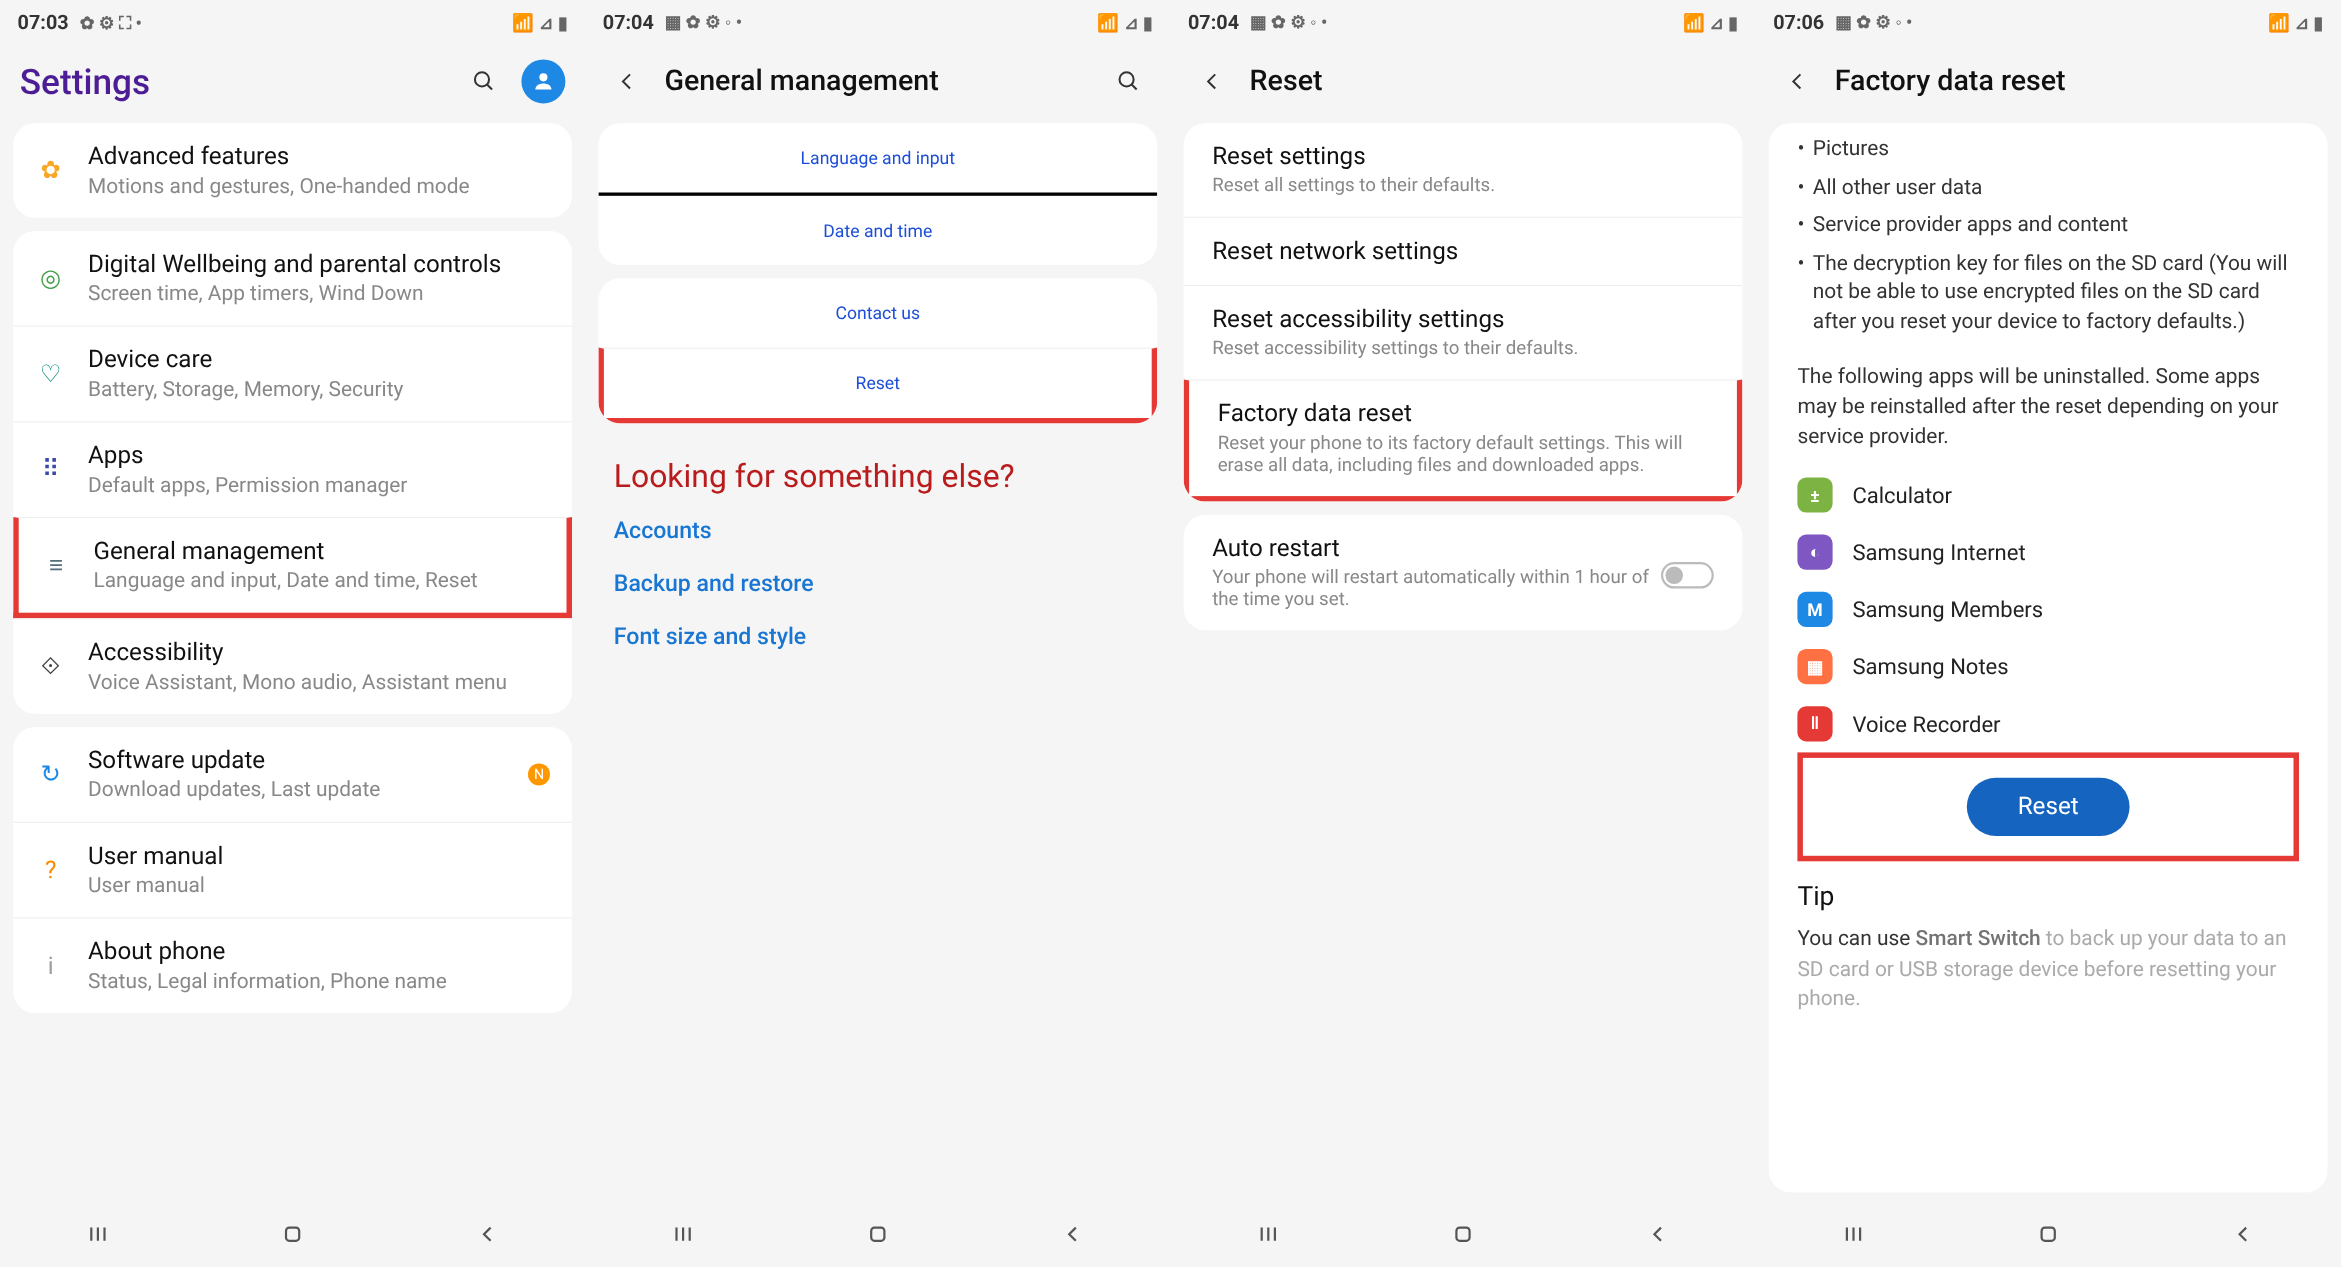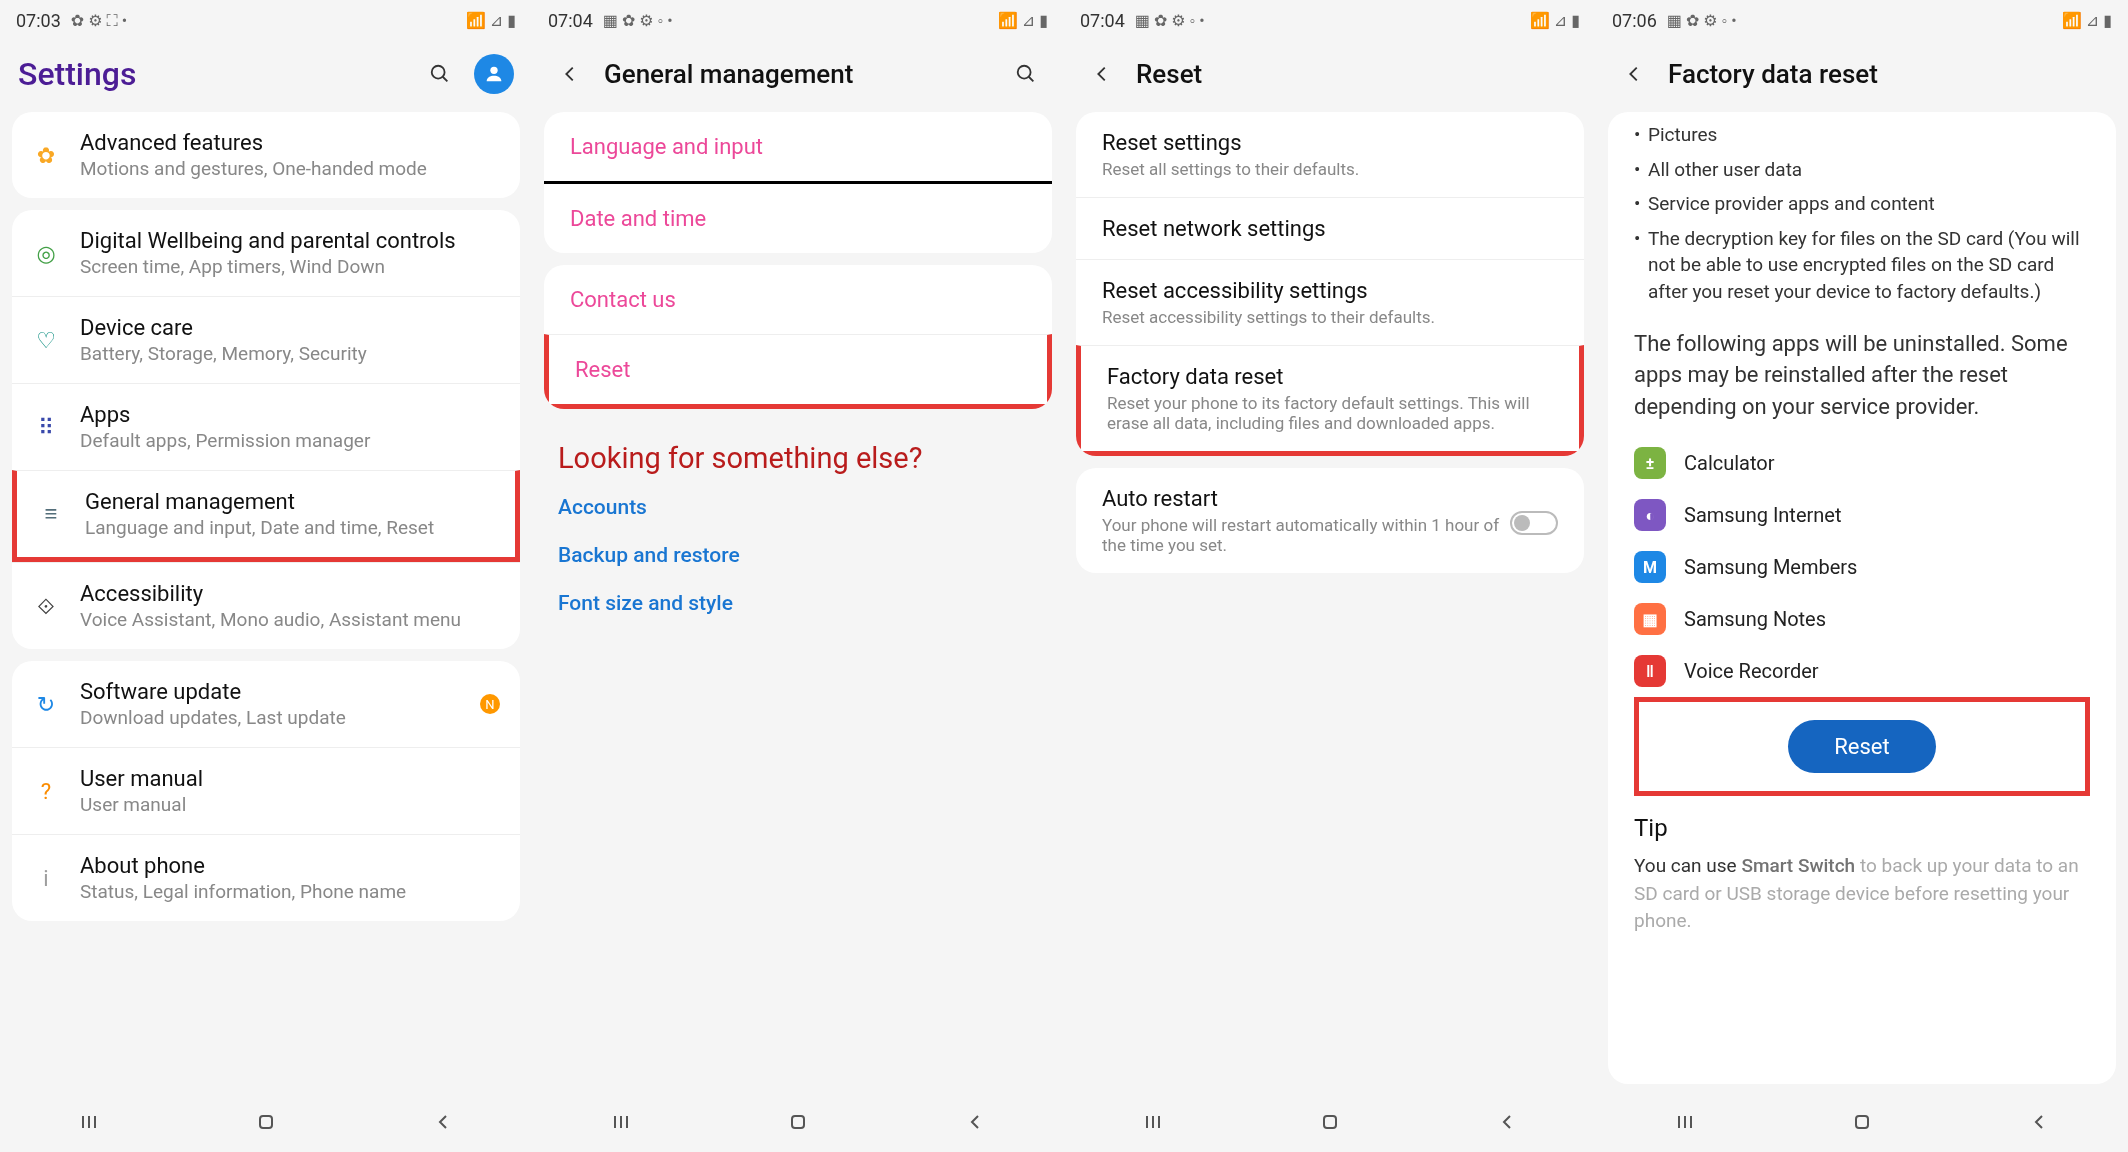--- a/index.html
+++ b/index.html
@@ -1,54 +1,54 @@
 <!DOCTYPE html>
 <html><head>
 <meta charset="utf-8">
 <style>
 * { margin: 0; padding: 0; box-sizing: border-box; font-family: -apple-system, BlinkMacSystemFont, "Segoe UI", Roboto, sans-serif; }
 body { background: #f0f0f0; display: flex; width: 2128px; height: 1152px; }
 .screen { width: 532px; height: 1152px; background: #f5f5f5; display: flex; flex-direction: column; position: relative; }
-.status-bar { height: 40px; display: flex; justify-content: space-between; align-items: center; padding: 0 16px; font-size: 18px; font-weight: 400; color: #333; }
+.status-bar { height: 40px; display: flex; justify-content: space-between; align-items: center; padding: 0 16px; font-size: 18px; font-weight: 700; color: #333; }
 .status-left { display: flex; align-items: center; gap: 10px; }
 .status-right { display: flex; align-items: center; gap: 6px; }
 .status-icons { display:flex; gap:4px; font-size:16px; color:#666; }
 .header { display: flex; align-items: center; padding: 14px 18px 18px; gap: 14px; }
 .header-title { font-size: 32px; font-weight: 500; color: #4c1d95; flex: 1; }
 .header-title-small { font-size: 26px; font-weight: 500; color: #111; flex: 1; }
 .icon-btn { width: 40px; height: 40px; display: flex; align-items: center; justify-content: center; font-size: 24px; color: #333; }
 .search-icon svg, .back-icon svg { width: 22px; height: 22px; }
 .avatar { width: 40px; height: 40px; border-radius: 50%; background: #1e88e5; display:flex; align-items:center; justify-content:center; color:#fff; }
 .card { background: #fff; border-radius: 20px; margin: 0 12px 12px; overflow: hidden; }
 .item { display: flex; align-items: center; padding: 18px 20px; gap: 20px; }
 .item + .item { border-top: 1px solid #eee; }
 .item-icon { width: 28px; height: 28px; display:flex; align-items:center; justify-content:center; font-size:22px; }
 .item-text { flex: 1; }
 .item-title { font-size: 22px; font-weight: 400; color: #111; }
 .item-sub { font-size: 19px; color: #888; margin-top: 2px; }
 .badge-n { width:20px; height:20px; border-radius:50%; background:#ff9800; color:#fff; font-size:13px; display:flex; align-items:center; justify-content:center; }
 .highlight-red { border: 5px solid #e53935; }
-.simple-item { padding: 22px 26px; font-size: 22px; color:#ec4899; }
+.simple-item { padding: 22px 26px; font-size: 16px; color:#1d4ed8;text-align:center; }
 .simple-item + .simple-item { border-top: 3px solid #000000; }
 .section-label { padding: 20px 26px 8px; font-size: 29px; color:#b91c1c; }
 .link-item { padding: 12px 26px; font-size: 21px; color: #1976d2; font-weight: 500; }
 .reset-item { padding: 18px 26px; }
 .reset-item + .reset-item { border-top: 1px solid #eee; }
 .reset-title { font-size: 22px; color:#111; }
 .reset-sub { font-size: 17px; color:#888; margin-top: 4px; }
 .auto-restart { display:flex; align-items:center; }
 .toggle { width: 48px; height: 24px; border: 2px solid #bbb; border-radius: 14px; position: relative; margin-top:4px; }
 .toggle::after { content:''; position:absolute; left:2px; top:2px; width:16px; height:16px; border-radius:50%; background:#bbb; }
 .navbar { height: 56px; display:flex; justify-content:space-around; align-items:center; margin-top:auto; }
 .nav-btn svg { width:24px; height:24px; }
 .content-area { padding: 6px 26px; flex:1; overflow:hidden; }
 .bullet-list { margin-bottom: 18px; }
 .bullet { font-size: 19px; color: #333; padding: 4px 0 4px 14px; position:relative; line-height:1.4; }
 .bullet::before { content:'•'; position:absolute; left:0; }
-.para { font-size: 22px; color:#333; line-height:1.45; margin-bottom: 14px; }
+.para { font-size: 19px; color:#333; line-height:1.45; margin-bottom: 14px; }
 .app-row { display:flex; align-items:center; gap: 18px; padding: 10px 0; }
 .app-icon { width: 32px; height: 32px; border-radius: 8px; display:flex; align-items:center; justify-content:center; font-size:16px; color:#fff; font-weight:bold; }
 .app-name { font-size: 20px; color:#222; }
 .reset-btn-wrap { display:flex; justify-content:center; padding: 18px 0; }
 .reset-btn { background: #1565c0; color:#fff; font-size:22px; padding: 14px 46px; border-radius: 30px; border:none; }
 .tip-title { font-size: 24px; color:#111; margin: 18px 0 10px; }
 .tip-text { font-size: 19px; color:#333; line-height:1.45; }
 .tip-link { color:#737373; font-weight:500; }
 .faded { color:#aaa; }
 </style>

